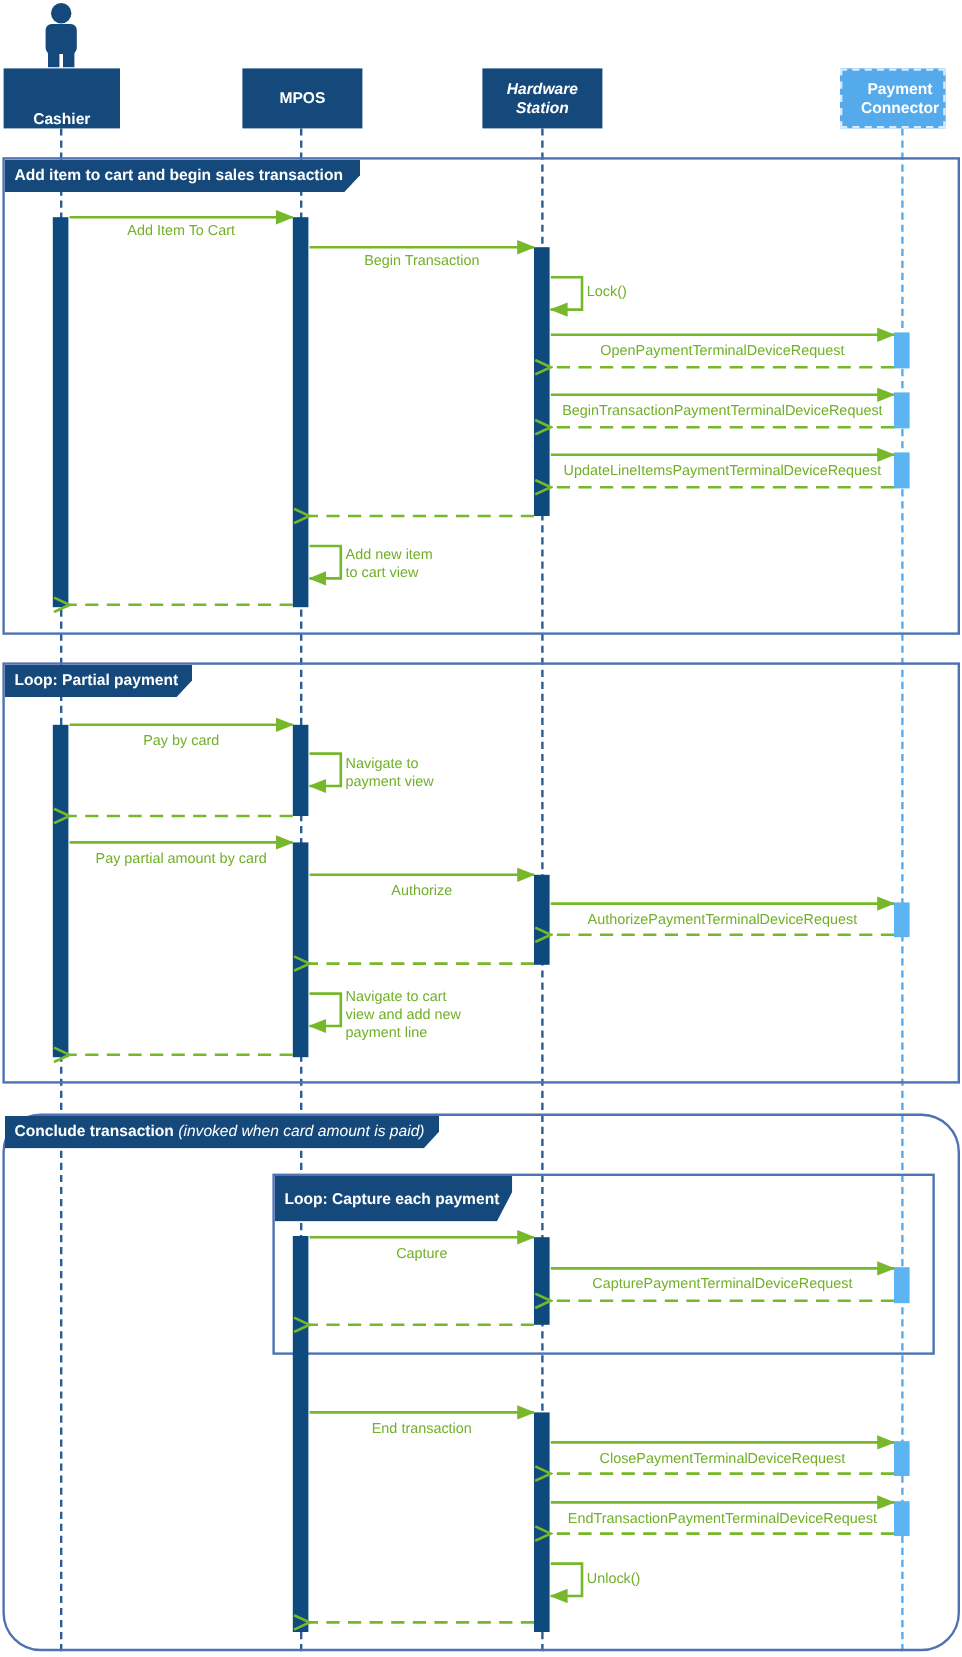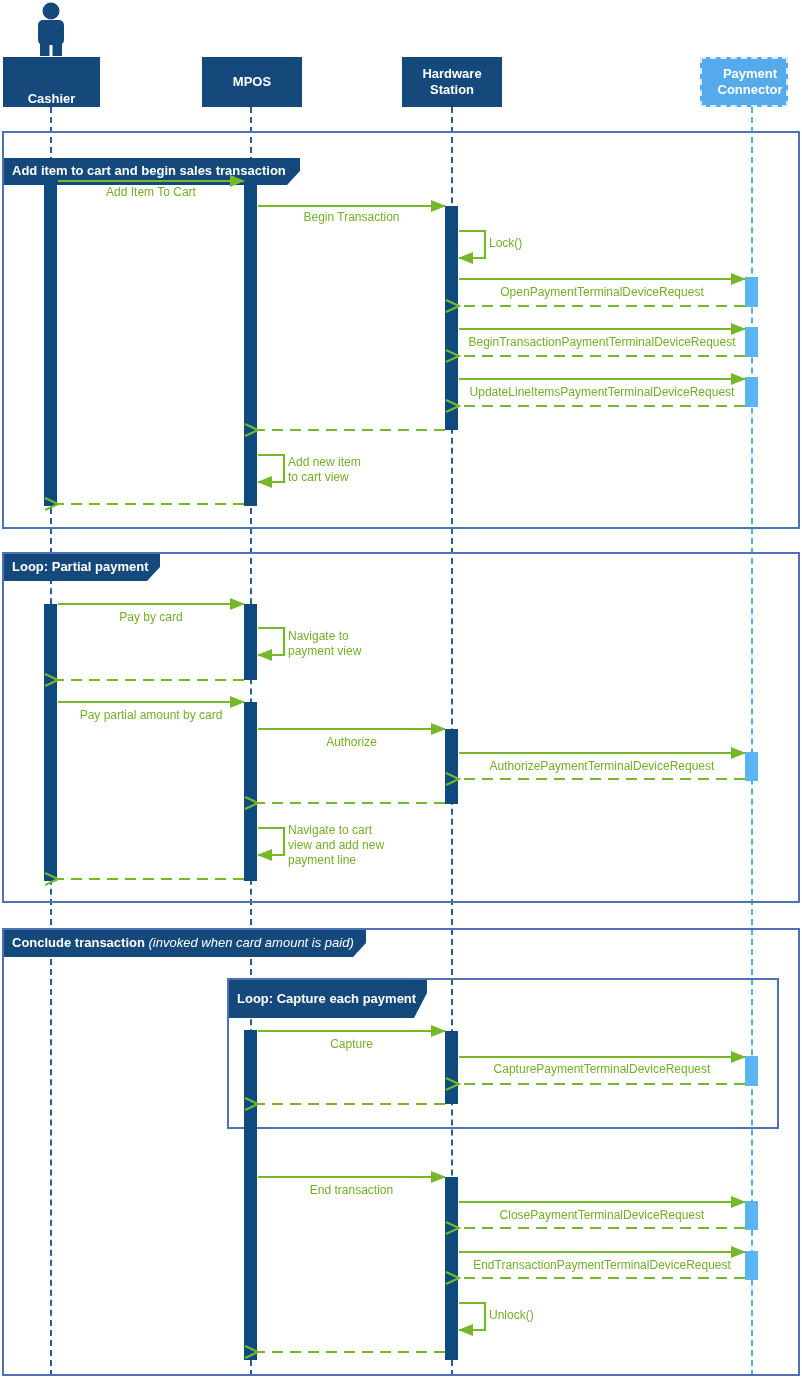--- a/index.html
+++ b/index.html
@@ -49,33 +49,33 @@
     </g>
   </svg>
 
   <div class="pbox" style="left:3px;width:97px;align-items:flex-end;">
       <span>Cashier</span>
     </div>
   <div class="pbox" style="left:202px;width:100px;text-align:center;">
       <span>MPOS</span>
     </div>
   <div class="pbox" style="left:402px;width:100px;">
-      <span style="width:72px;">Hardware Station</span>
+      <span style="width:72px;font-style:italic;">Hardware Station</span>
     </div>
   <div class="pbox ext" style="left:700px;width:88px;padding-left:12px;">
       <span style="width:80px;">Payment Connector</span>
     </div>
 
   <div class="frame" style="left:2px;top:131px;width:798px;height:398px;">
-    <div class="frame-title" style="width:296px;margin-top:25px;"><span>Add item to cart and begin sales transaction</span></div>
+    <div class="frame-title" style="width:296px;"><span>Add item to cart and begin sales transaction</span></div>
   </div>
   <div class="frame" style="left:2px;top:552px;width:798px;height:351px;text-align:center;">
     <div class="frame-title" style="width:156px;"><span>Loop: Partial payment</span></div>
   </div>
-  <div class="frame" style="left:2px;top:928px;width:798px;height:448px;">
+  <div class="frame" style="left:2px;top:928px;width:798px;height:448px;border-radius:32px;">
     <div class="frame-title" style="width:362px;"><span>Conclude transaction</span><span class="it"> (invoked when card amount is paid)</span></div>
   </div>
   <div class="frame" style="left:227px;top:978px;width:552px;height:151px;">
     <div class="frame-title" style="width:198px;height:38px;"><span>Loop: Capture each payment</span></div>
   </div>
 
   <div id="activations">
       <div class="act" style="left: 44px; top: 181px; height: 325px;"></div>
       <div class="act" style="left: 244px; top: 181px; height: 325px;"></div>
       <div class="act" style="left: 445px; top: 206px; height: 224px;"></div>

